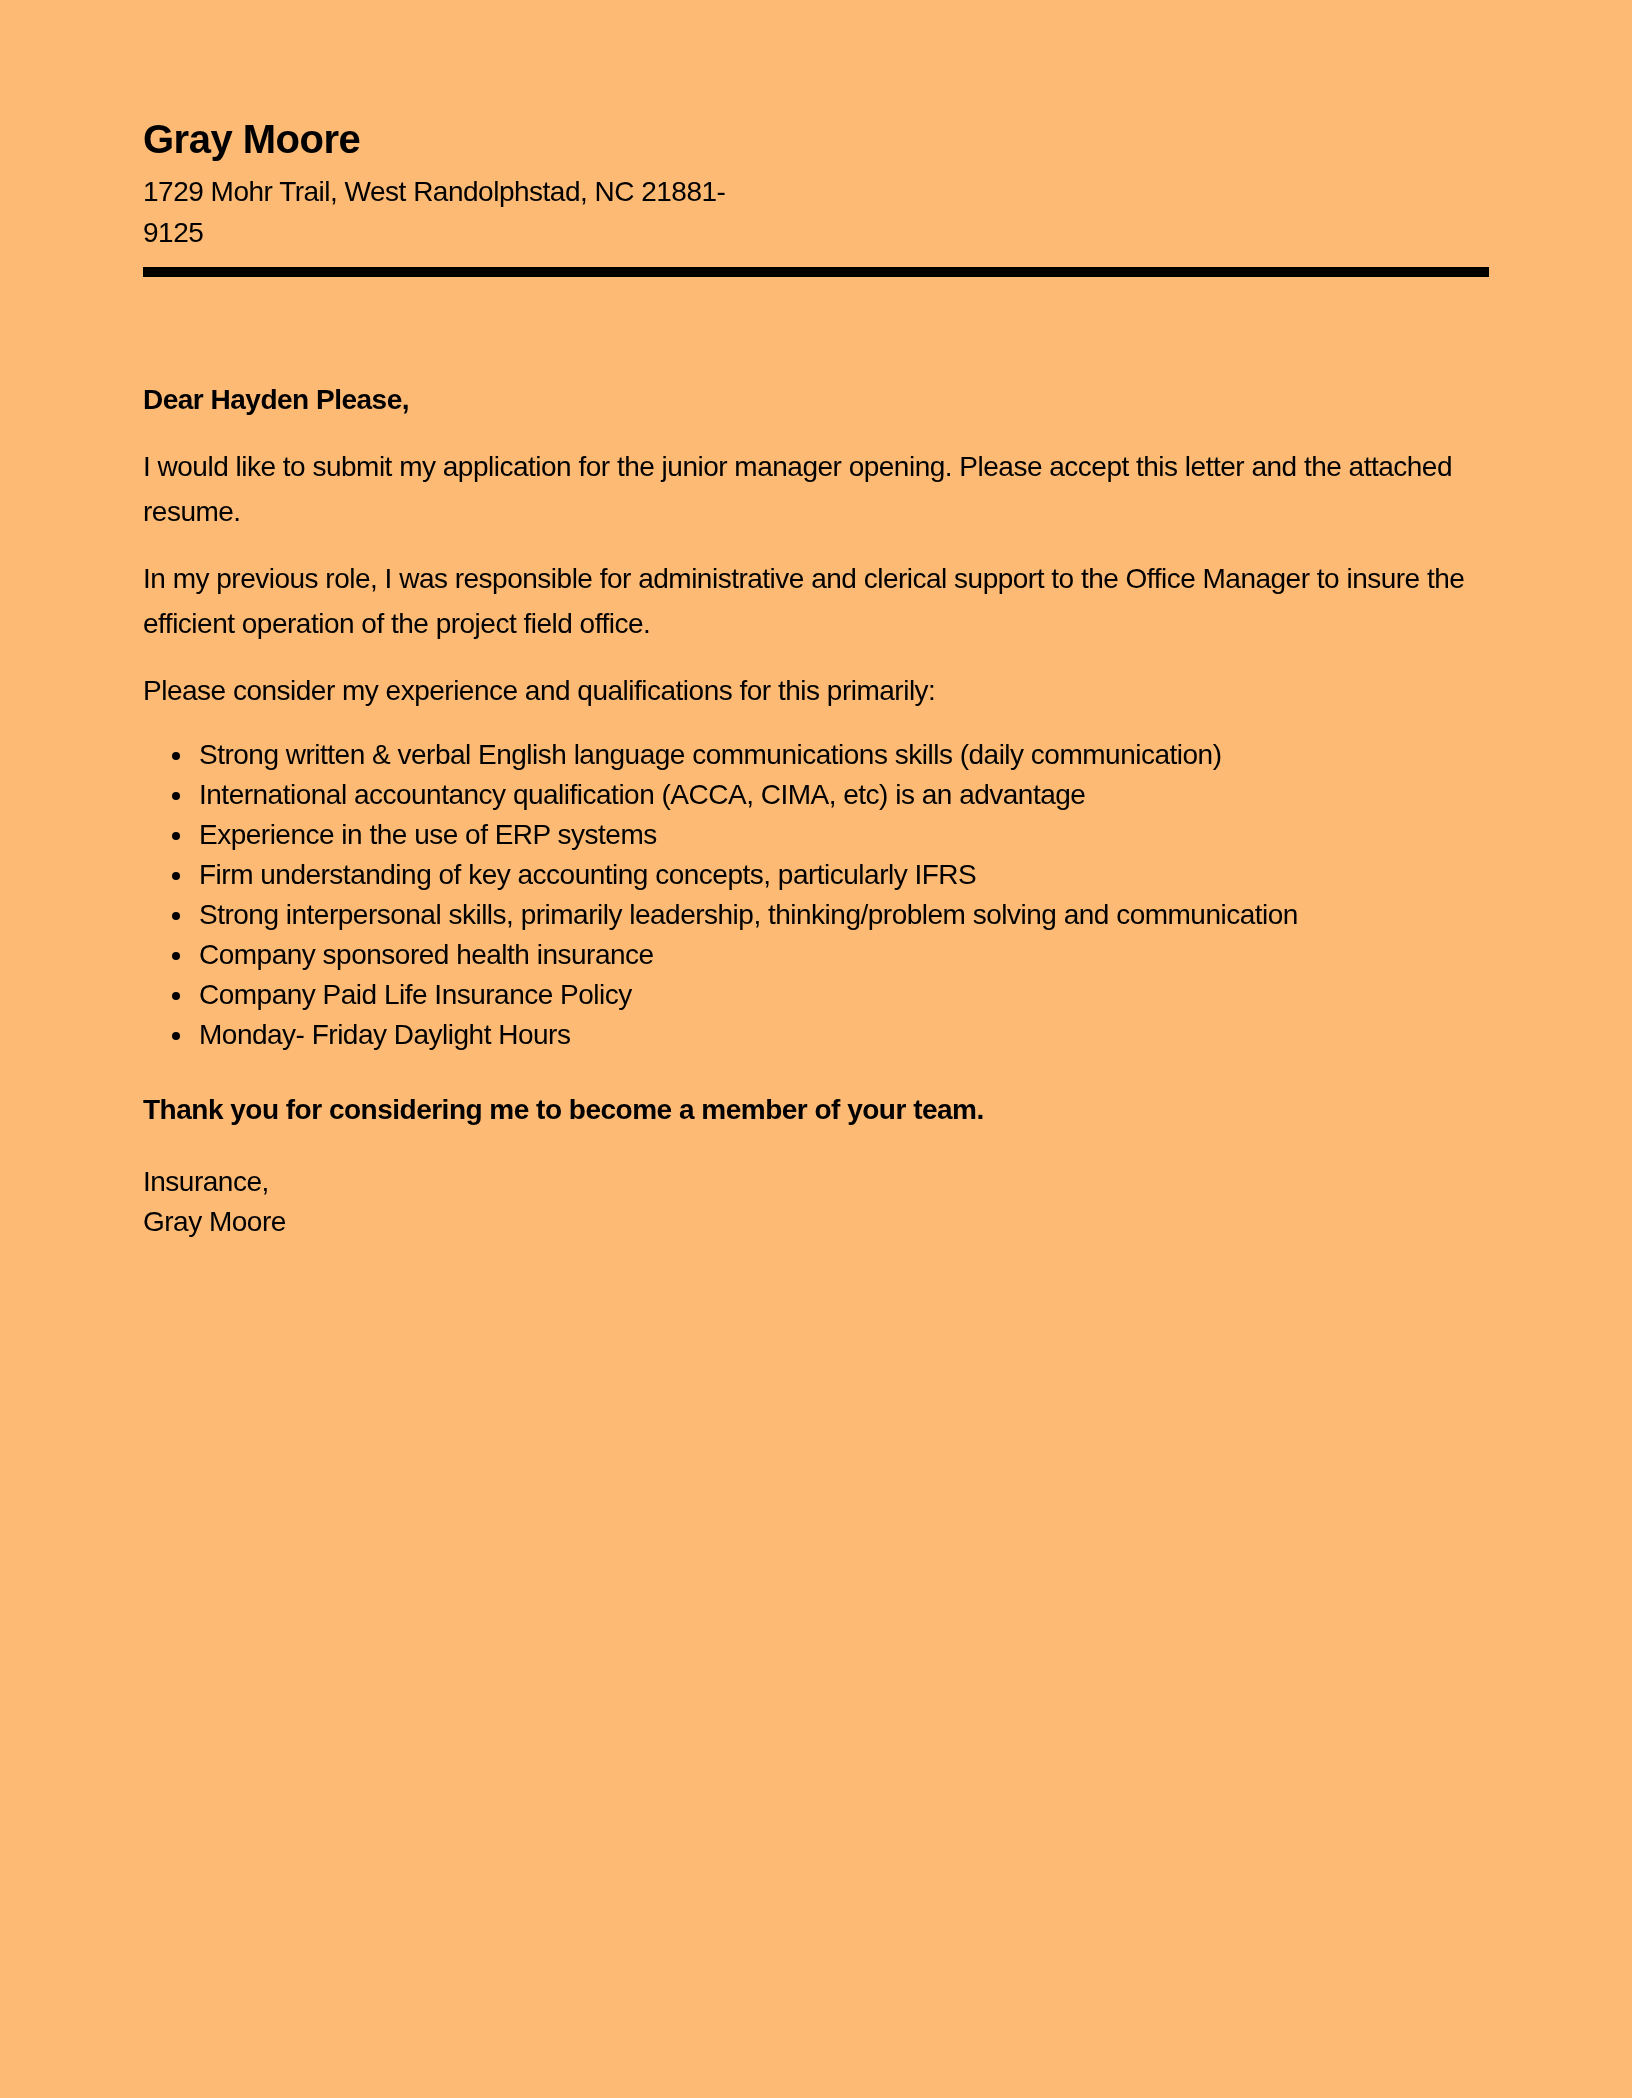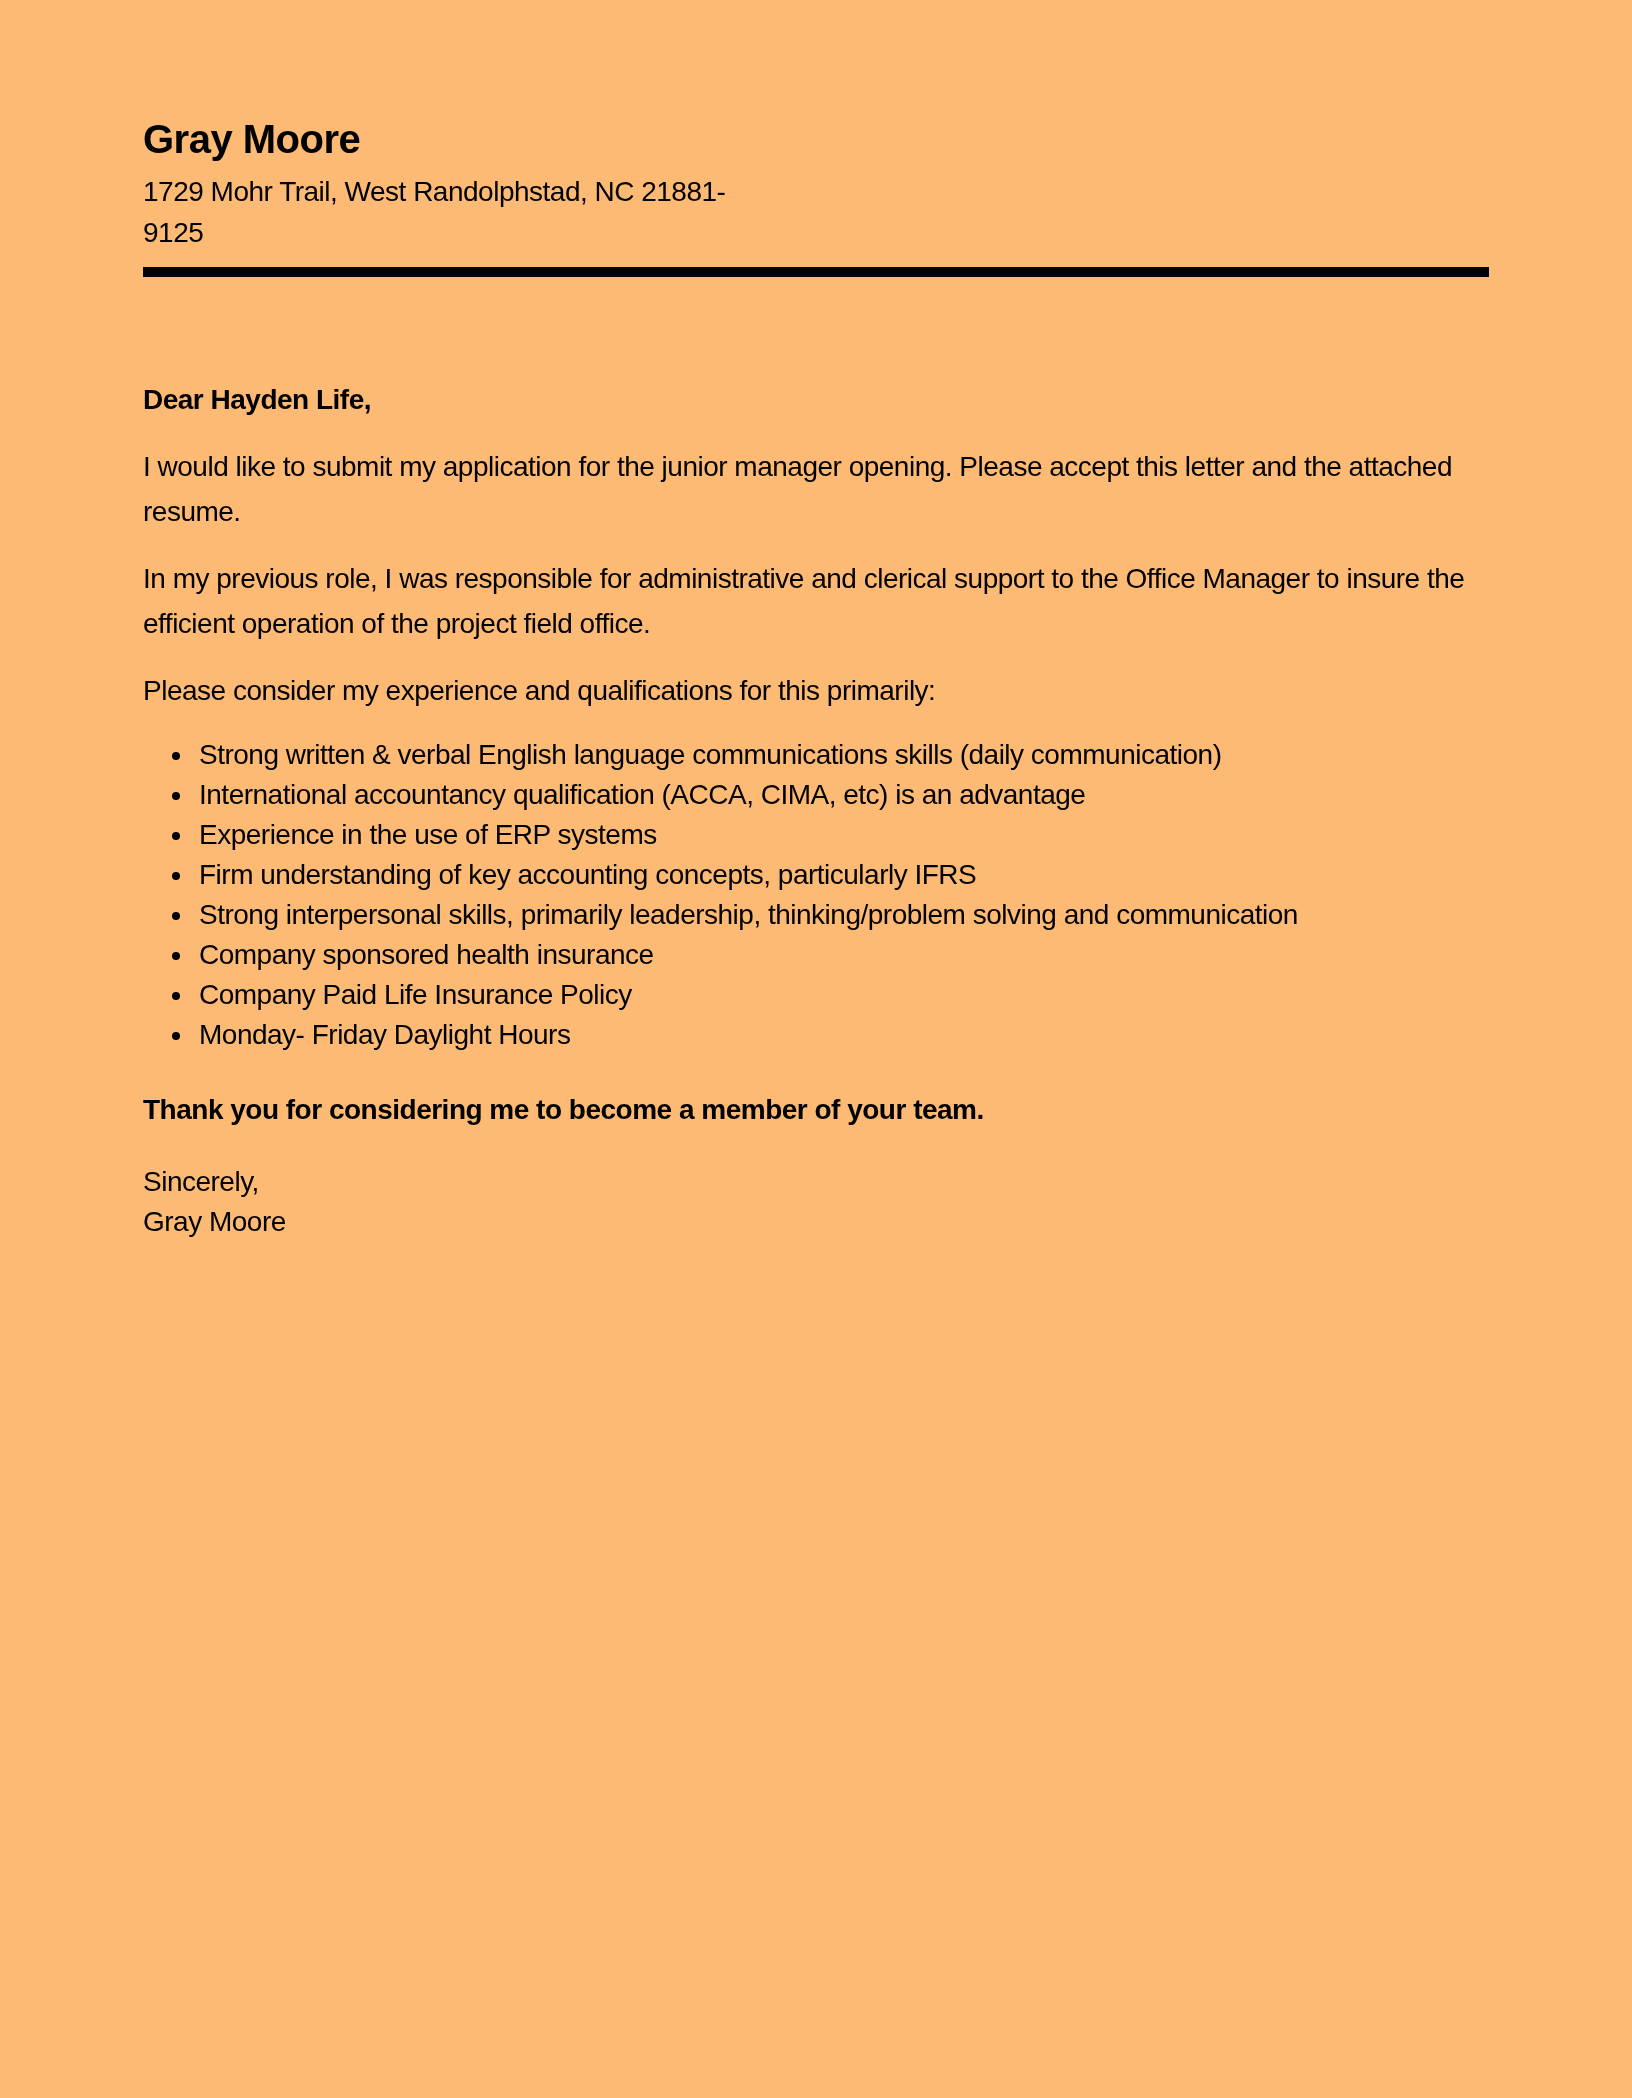--- a/index.html
+++ b/index.html
@@ -73,21 +73,21 @@
 
   <h1 class="sender-name">Gray Moore</h1>
 
   <div class="sender-address">
     <div>1729 Mohr Trail, West Randolphstad, NC 21881-</div>
     <div>9125</div>
   </div>
 
   <div class="header-rule"></div>
 
-  <p class="para bold">Dear Hayden Life,</p>
+  <p class="para bold">Dear Hayden Please,</p>
 
   <p class="para">I would like to submit my application for the junior manager opening. Please accept this letter and the attached resume.</p>
 
   <p class="para">In my previous role, I was responsible for administrative and clerical support to the Office Manager to insure the efficient operation of the project field office.</p>
 
   <p class="para">Please consider my experience and qualifications for this primarily:</p>
 
   <ul class="qualifications">
     <li>Strong written &amp; verbal English language communications skills (daily communication)</li>
     <li>International accountancy qualification (ACCA, CIMA, etc) is an advantage</li>
@@ -95,17 +95,17 @@
     <li>Firm understanding of key accounting concepts, particularly IFRS</li>
     <li>Strong interpersonal skills, primarily leadership, thinking/problem solving and communication</li>
     <li>Company sponsored health insurance</li>
     <li>Company Paid Life Insurance Policy</li>
     <li>Monday- Friday Daylight Hours</li>
   </ul>
 
   <p class="closing">Thank you for considering me to become a member of your team.</p>
 
   <div class="signature-block">
-    <div>Sincerely,</div>
+    <div>Insurance,</div>
     <div>Gray Moore</div>
   </div>
 
 </div>
 
 </body></html>

